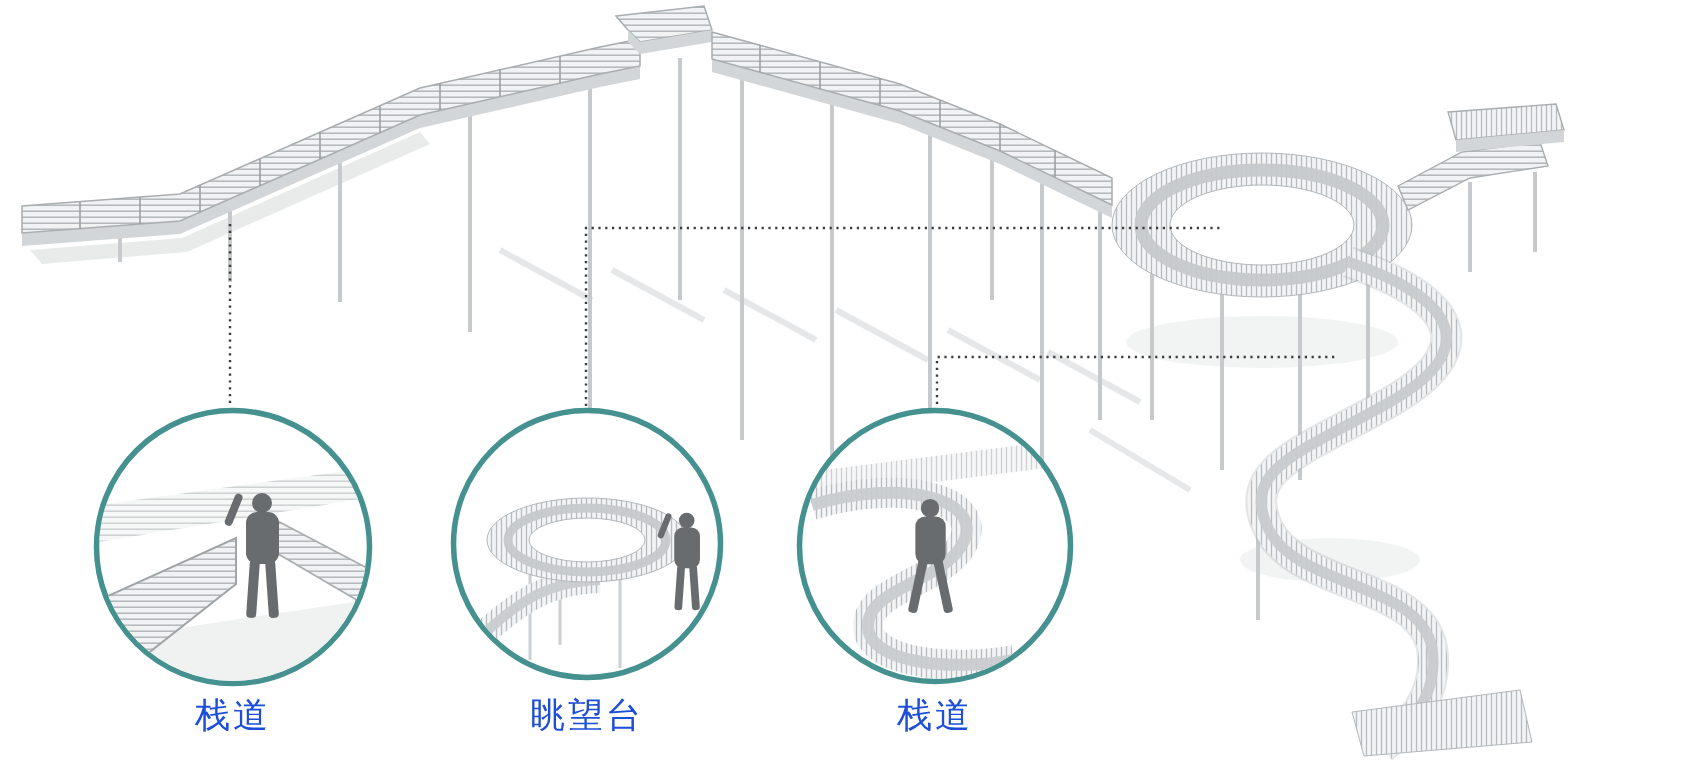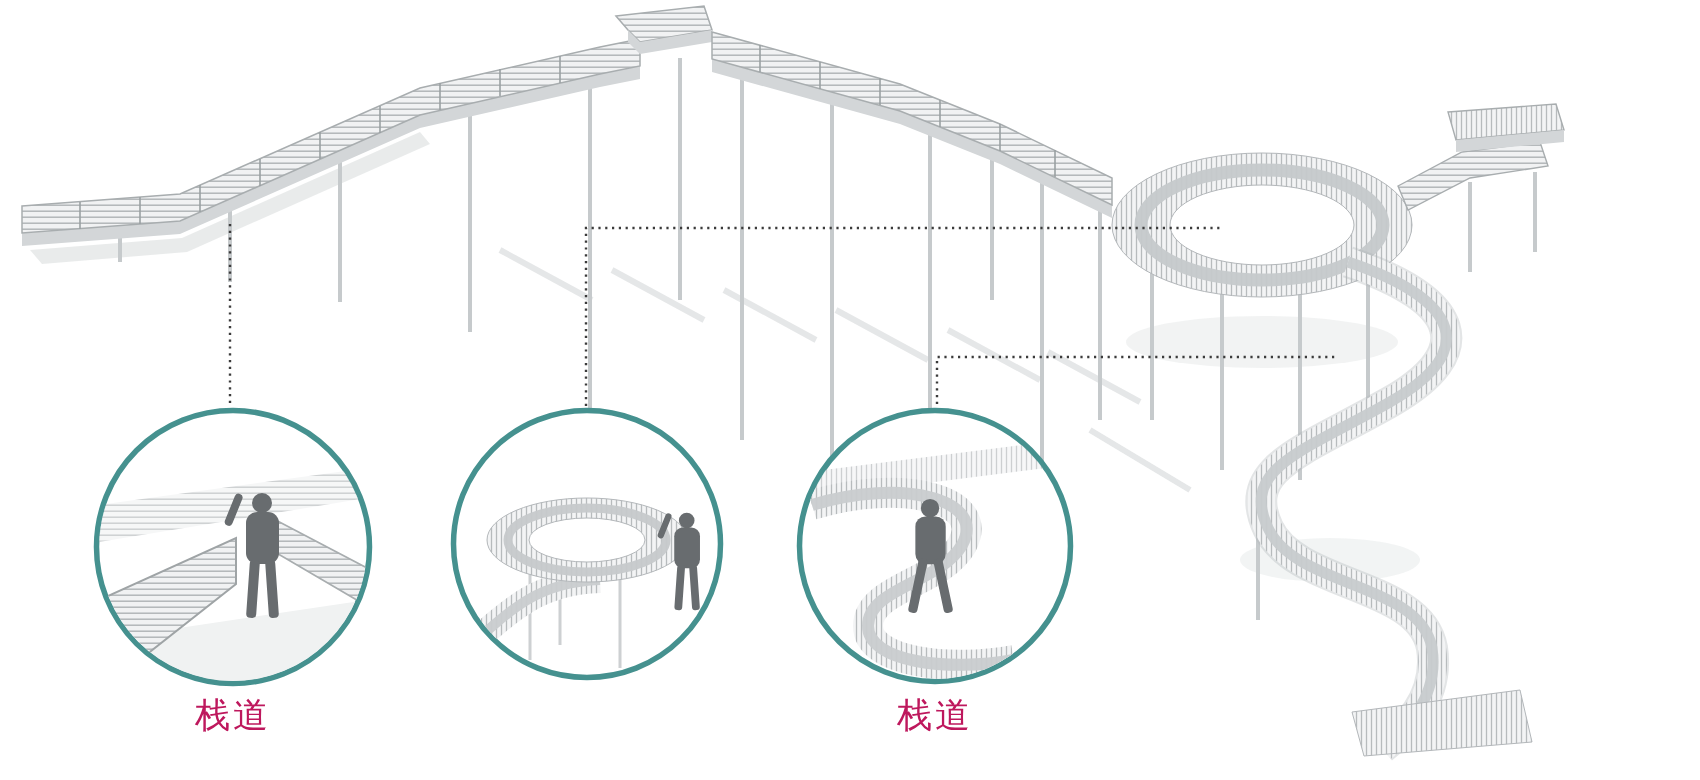--- a/index.html
+++ b/index.html
@@ -2,21 +2,21 @@
 <html lang="zh"><head>
 <meta charset="utf-8">
 <style>
   html,body{margin:0;padding:0;background:#ffffff;}
   .stage{
     position:relative;width:1700px;height:780px;overflow:hidden;
     background:#ffffff;font-family:"Liberation Sans",sans-serif;
   }
   .artwork{position:absolute;left:0;top:0;}
   .callout-label{
-    position:absolute;text-align:center;color:#be185d;
+    position:absolute;text-align:center;color:#1d4ed8;
     font-size:35px;letter-spacing:3px;font-weight:400;line-height:1;
     user-select:none;
   }
 </style>
 </head>
 <body>
 
 <div class="stage">
 
   <svg class="artwork" width="1700" height="780" viewBox="0 0 1700 780">
@@ -187,14 +187,15 @@
           <circle cx="24" cy="11" r="10"></circle>
           <rect x="8" y="20" width="33" height="52" rx="11"></rect>
           <rect x="12" y="66" width="10" height="60" rx="4" transform="rotate(12 17 66)"></rect>
           <rect x="27" y="66" width="10" height="60" rx="4" transform="rotate(-12 32 66)"></rect>
         </g>
       </g>
     </g>
   </svg>
 
   <div class="callout-label" style="left:94px;  top:697px; width:278px;">栈道</div>
+  <div class="callout-label" style="left:451px; top:697px; width:272px;">眺望台</div>
   <div class="callout-label" style="left:797px; top:697px; width:276px;">栈道</div>
 </div>
 
 </body></html>

